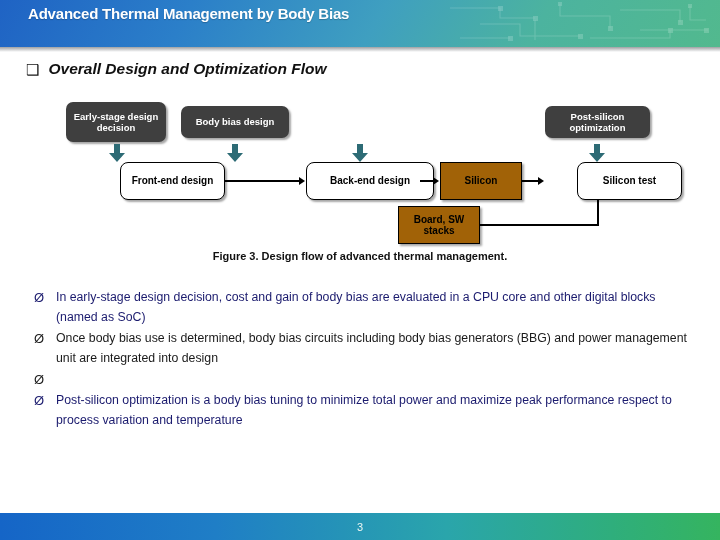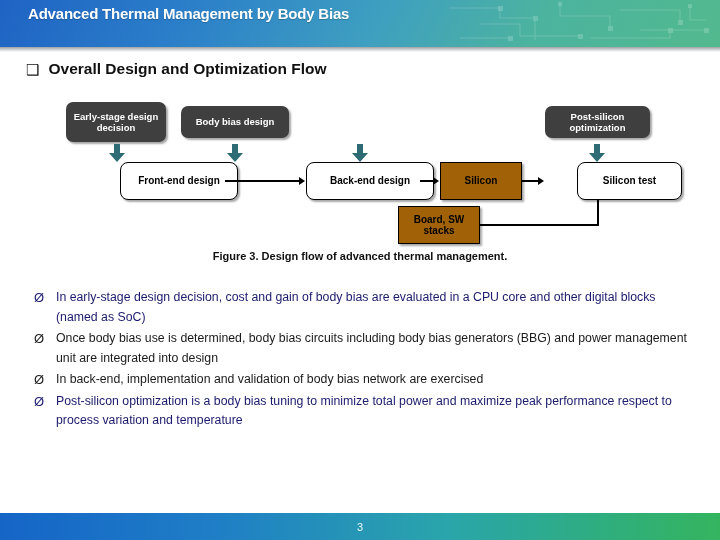--- a/index.html
+++ b/index.html
@@ -32,21 +32,21 @@
   }
   
   .heading{
     position:absolute;left:26px;top:60px;
     display:flex;align-items:center;gap:9px;
   }
   .heading .sq{
     font-size:15px;color:#111;line-height:1;
   }
   .heading .htxt{
-    font-size:15.5px;font-weight:bold;color:#111;
+    font-size:15.5px;font-weight:bold;color:#111;font-style:italic;
   }
   
   .diagram{position:absolute;left:0;top:96px;width:720px;height:150px;}
   .box{
     position:absolute;box-sizing:border-box;
     display:flex;align-items:center;justify-content:center;text-align:center;
     font-size:9.5px;line-height:11.5px;font-weight:bold;
   }
   .box.dark{
     background:#3f3f3f;color:#ffffff;border-radius:7px;
@@ -146,21 +146,21 @@
   <svg class="dnarrow" style="left:227px;top:48px;" viewBox="0 0 16 18">
     <polygon points="5,0 11,0 11,9 16,9 8,18 0,9 5,9" fill="#2d6b75"></polygon>
     </svg>
   <svg class="dnarrow" style="left:352px;top:48px;" viewBox="0 0 16 18">
     <polygon points="5,0 11,0 11,9 16,9 8,18 0,9 5,9" fill="#2d6b75"></polygon>
     </svg>
   <svg class="dnarrow" style="left:589px;top:48px;" viewBox="0 0 16 18">
     <polygon points="5,0 11,0 11,9 16,9 8,18 0,9 5,9" fill="#2d6b75"></polygon>
     </svg>
 
-  <div class="box light" style="left:120px;top:66px;width:118px;height:38px;">Front-end design</div>
+  <div class="box light" style="left:120px;top:66px;width:105px;height:38px;">Front-end design</div>
   <div class="box light" style="left:306px;top:66px;width:128px;height:38px;">Back-end design</div>
   <div class="box rect" style="left:440px;top:66px;width:82px;height:38px;">Silicon</div>
   <div class="box light" style="left:545px;top:66px;width:105px;height:38px;margin-left:32px;">Silicon test</div>
   <div class="box rect" style="left:398px;top:110px;width:82px;height:38px;">Board, SW stacks</div>
 
   <div class="ln hln" style="left:225px;top:84px;width:75px;"></div>
   <div class="ahead" style="left:299px;top:81px;"></div>
 
   <div class="ln hln" style="left:420px;top:84px;width:14px;"></div>
   <div class="ahead" style="left:433px;top:81px;"></div>
@@ -178,21 +178,20 @@
   <div class="bl">
     <span class="mk navy">Ø</span>
     <span class="tx navy">In early-stage design decision, cost and gain of body bias are evaluated in a CPU core and other digital blocks (named as SoC)</span>
   </div>
   <div class="bl">
     <span class="mk blk">Ø</span>
     <span class="tx blk">Once body bias use is determined, body bias circuits including body bias generators (BBG) and power management unit are integrated into design</span>
   </div>
   <div class="bl">
     <span class="mk blk">Ø</span>
-    <span class="tx blk">In back-end, implementation and validation of body bias network are exercised</span>
   </div>
   <div class="bl">
     <span class="mk navy">Ø</span>
     <span class="tx navy">Post-silicon optimization is a body bias tuning to minimize total power and maximize peak performance respect to process variation and temperature</span>
   </div>
 </div>
 
 <div class="footer">
   <div class="footer-num">3</div>
 </div>

